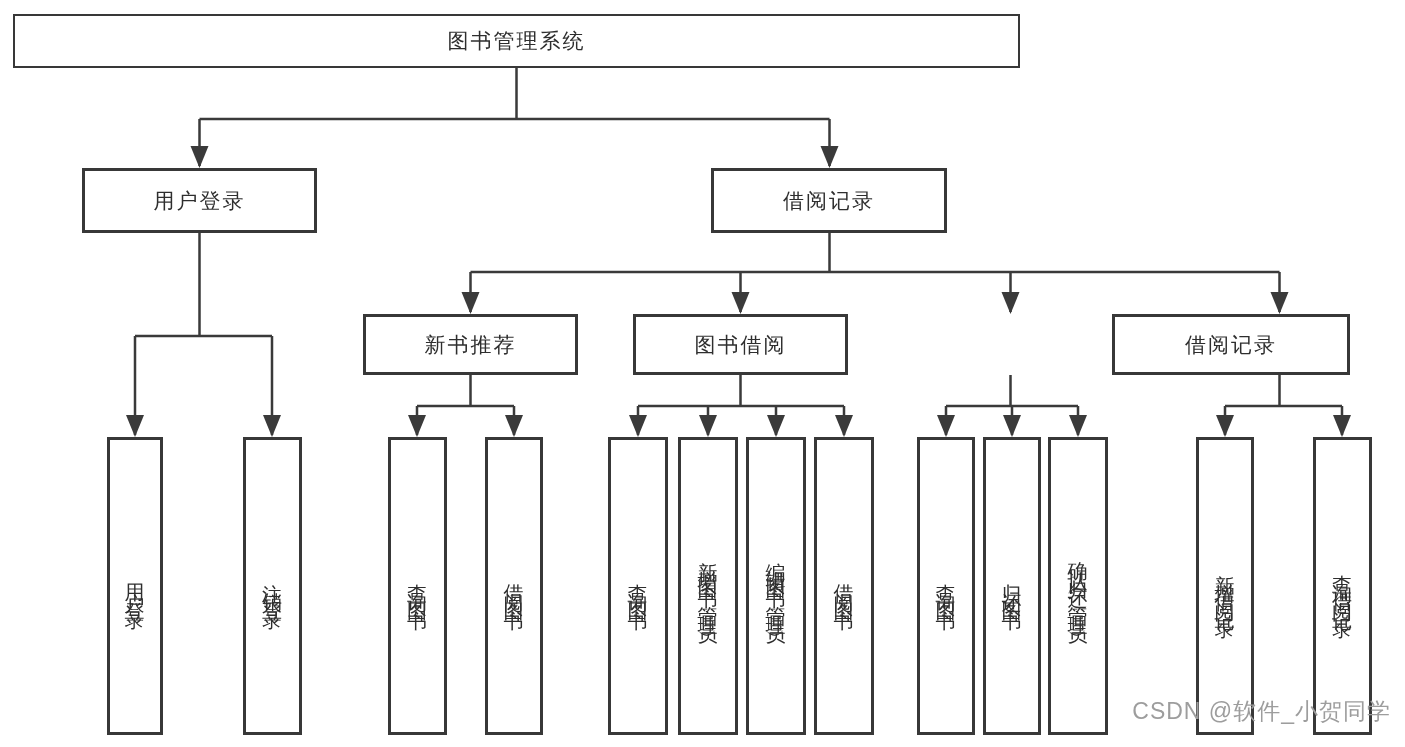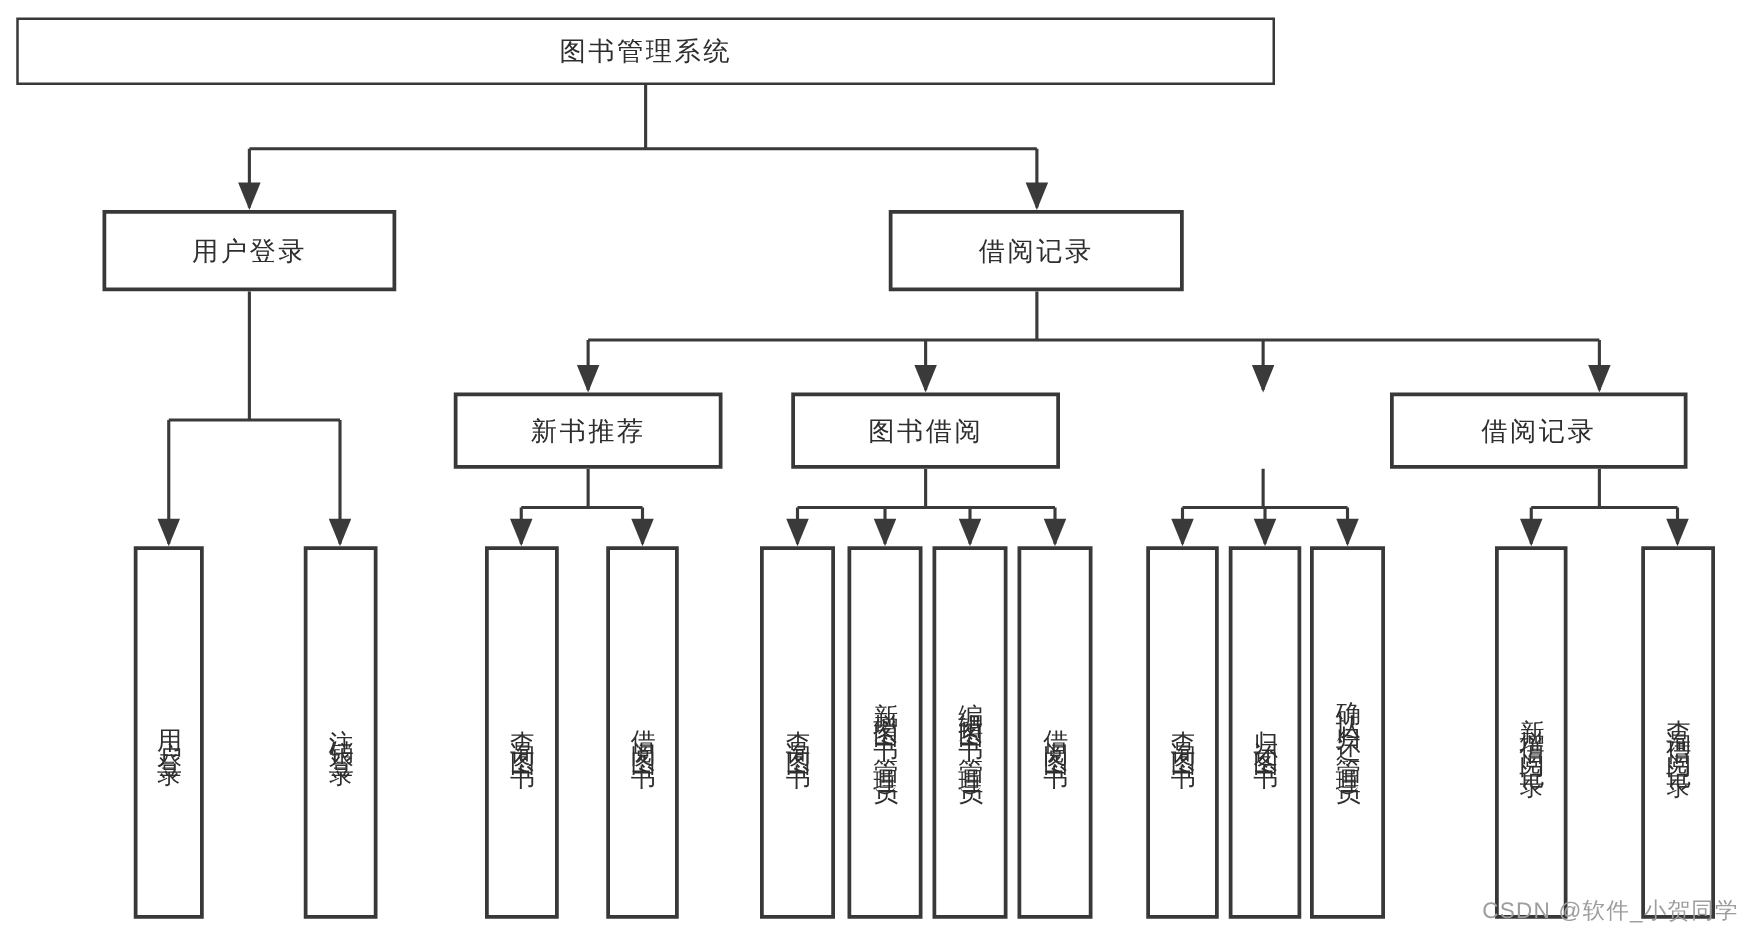--- a/index.html
+++ b/index.html
@@ -48,22 +48,22 @@
   .node.leaf .vtext {
     writing-mode: vertical-rl;
     text-orientation: mixed;
     letter-spacing: 9px;
     line-height: 1;
     white-space: nowrap;
   }
   .watermark {
     position: absolute;
     right: 14px;
-    bottom: 7px;
-    font-size: 18px;
+    bottom: 20px;
+    font-size: 23px;
     color: #9d9d9d;
     letter-spacing: 1px;
     white-space: nowrap;
   }
 </style>
 </head>
 <body>
 
 <div class="canvas">
 

